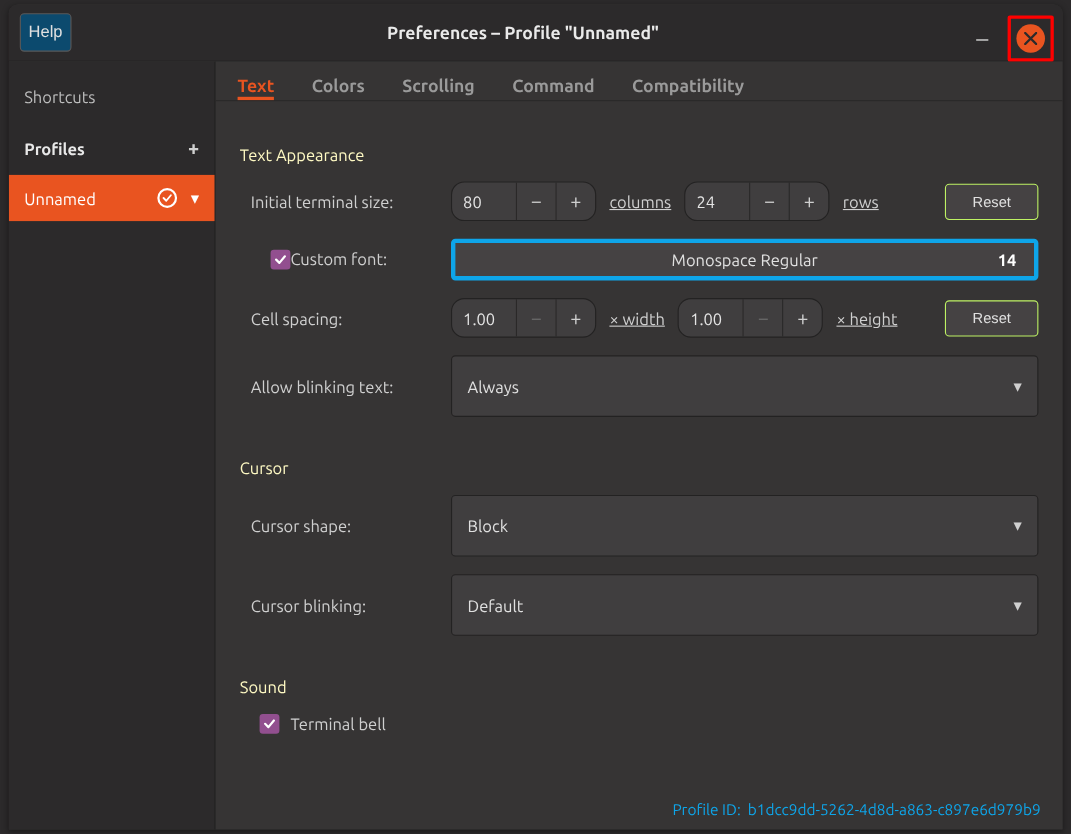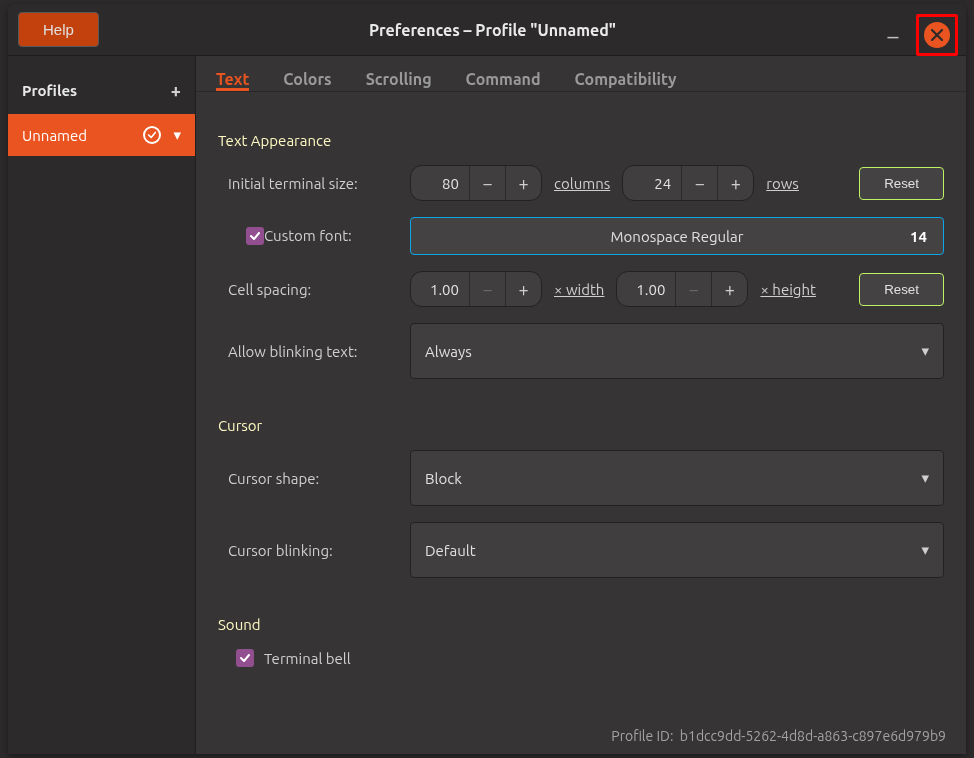--- a/index.html
+++ b/index.html
@@ -27,24 +27,24 @@
     display: flex;
     align-items: center;
     height: 52px;
     background: #2c2a2b;
     border-bottom: 1px solid #1f1e1e;
     border-radius: 8px 8px 0 0;
     position: relative;
   }
   .help-btn {
     margin-left: 10px;
-    background: #c2410c;
+    background: #0c4a6e;
     border: 1px solid #5a5858;
     color: #e0e0e0;
-    padding: 8px 24px;
+    padding: 8px 7px;
     border-radius: 4px;
     cursor: pointer;
     font-size: 15px;
     text-align: right;
   }
   .title {
     flex: 1;
     text-align: center;
     color: #eaeaea;
     font-weight: 600;
@@ -169,21 +169,20 @@
   .row-label.indent { padding-left: 18px; width: 170px; }
 
   .spin {
     display: flex;
     align-items: center;
     background: #403e3f;
     border: 1px solid #232222;
     border-radius: 12px;
     height: 36px;
     overflow: hidden;
-    text-align: right;
   }
   .spin .val {
     width: 58px;
     padding: 0 10px;
     color: #e4e4e4;
   }
   .spin .btn {
     width: 36px; height: 36px;
     display:flex; align-items:center; justify-content:center;
     color: #cfcfcf;
@@ -209,21 +208,21 @@
     background: #924f8f;
     border-radius: 3px;
     display:flex; align-items:center; justify-content:center;
     cursor: pointer;
   }
   .checkbox svg { width: 12px; height: 12px; }
 
   .font-btn {
     flex: 1;
     background: #454243;
-    border: 1px solid #0ea5e9;
+    border: 4px solid #0ea5e9;
     border-radius: 4px;
     height: 38px;
     display: flex;
     align-items: center;
     cursor: pointer;
     position: relative;
   }
   .font-btn .font-name {
     flex:1; text-align:center; color: #e0e0e0;
   }
@@ -244,21 +243,21 @@
     position: relative;
   }
   .dropdown .dd-caret {
     position:absolute; right:14px; color:#cfcfcf;
   }
 
   .footer {
     position: absolute;
     bottom: 10px;
     right: 20px;
-    color: #a3a3a3;
+    color: #0ea5e9;
     font-size: 14px;
   }
 </style>
 </head>
 <body>
 
 <div class="window">
 
   <div class="titlebar">
     <button class="help-btn">Help</button>
@@ -271,20 +270,21 @@
               <path d="M1 1 L11 11 M11 1 L1 11" stroke="#2c2a2b" stroke-width="2.2" stroke-linecap="round"></path>
             </svg>
         </div>
       </div>
     </div>
   </div>
 
   <div class="body">
 
     <div class="sidebar">
+      <div class="side-item">Shortcuts</div>
       <div class="side-head">
         <span>Profiles</span>
         <span class="add-icon">+</span>
       </div>
       <div class="profile-active">
         <span class="label">Unnamed</span>
         <span class="check-circ">
           <svg viewBox="0 0 12 12">
               <path d="M2 6 L5 9 L10 3" stroke="#fff" stroke-width="2" fill="none" stroke-linecap="round" stroke-linejoin="round"></path>
             </svg>

